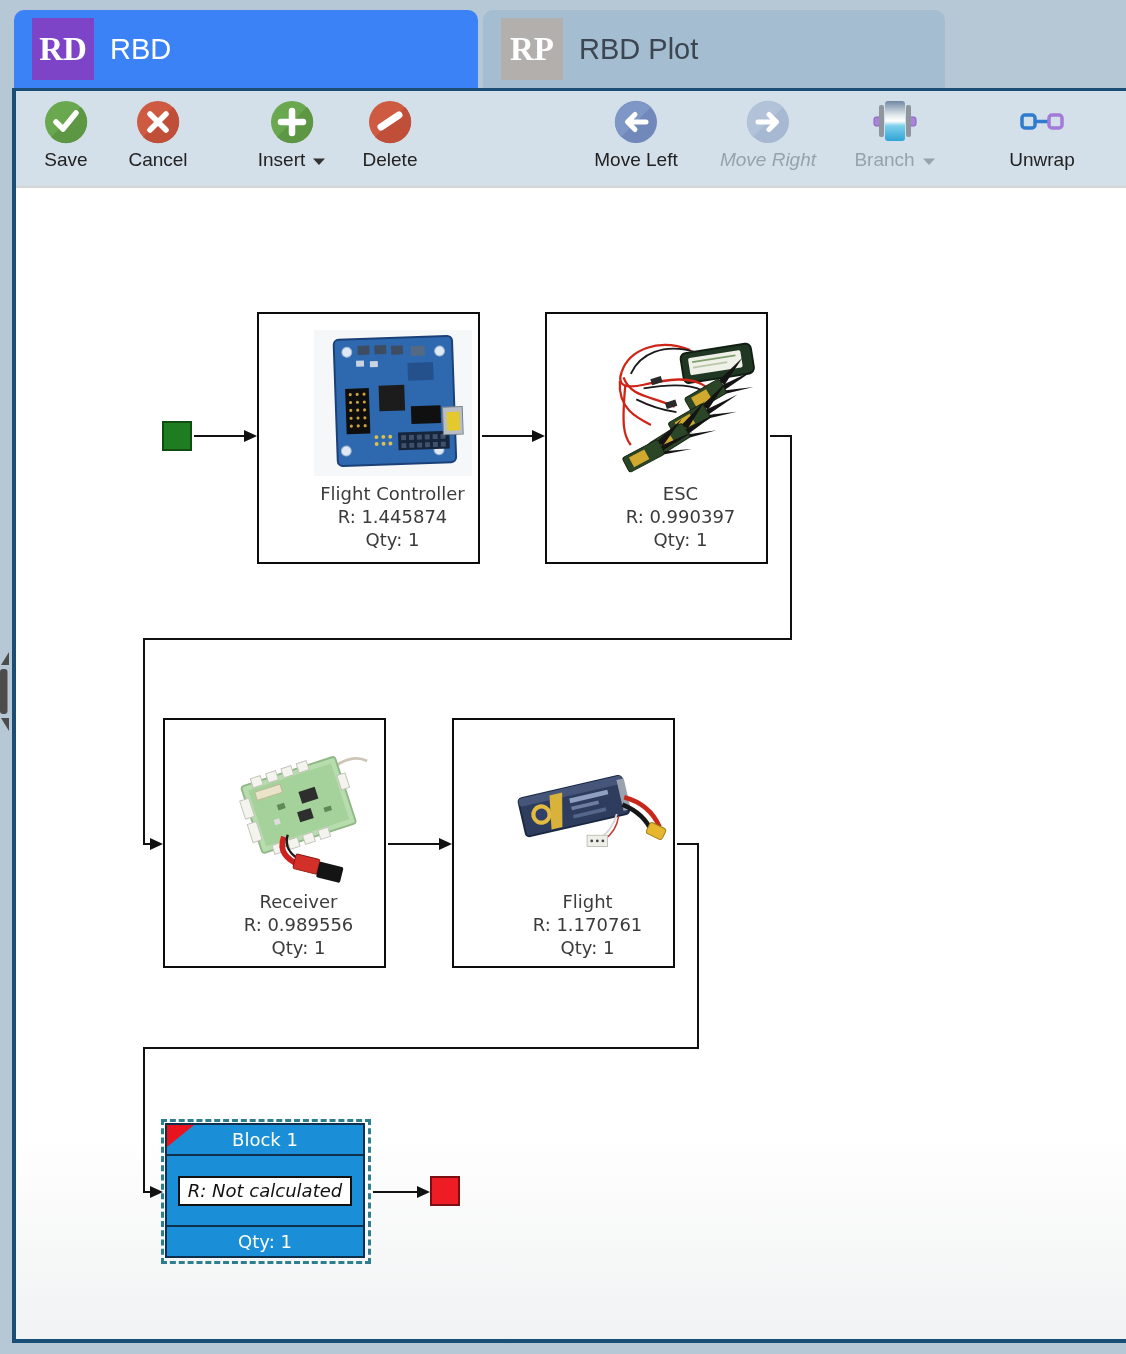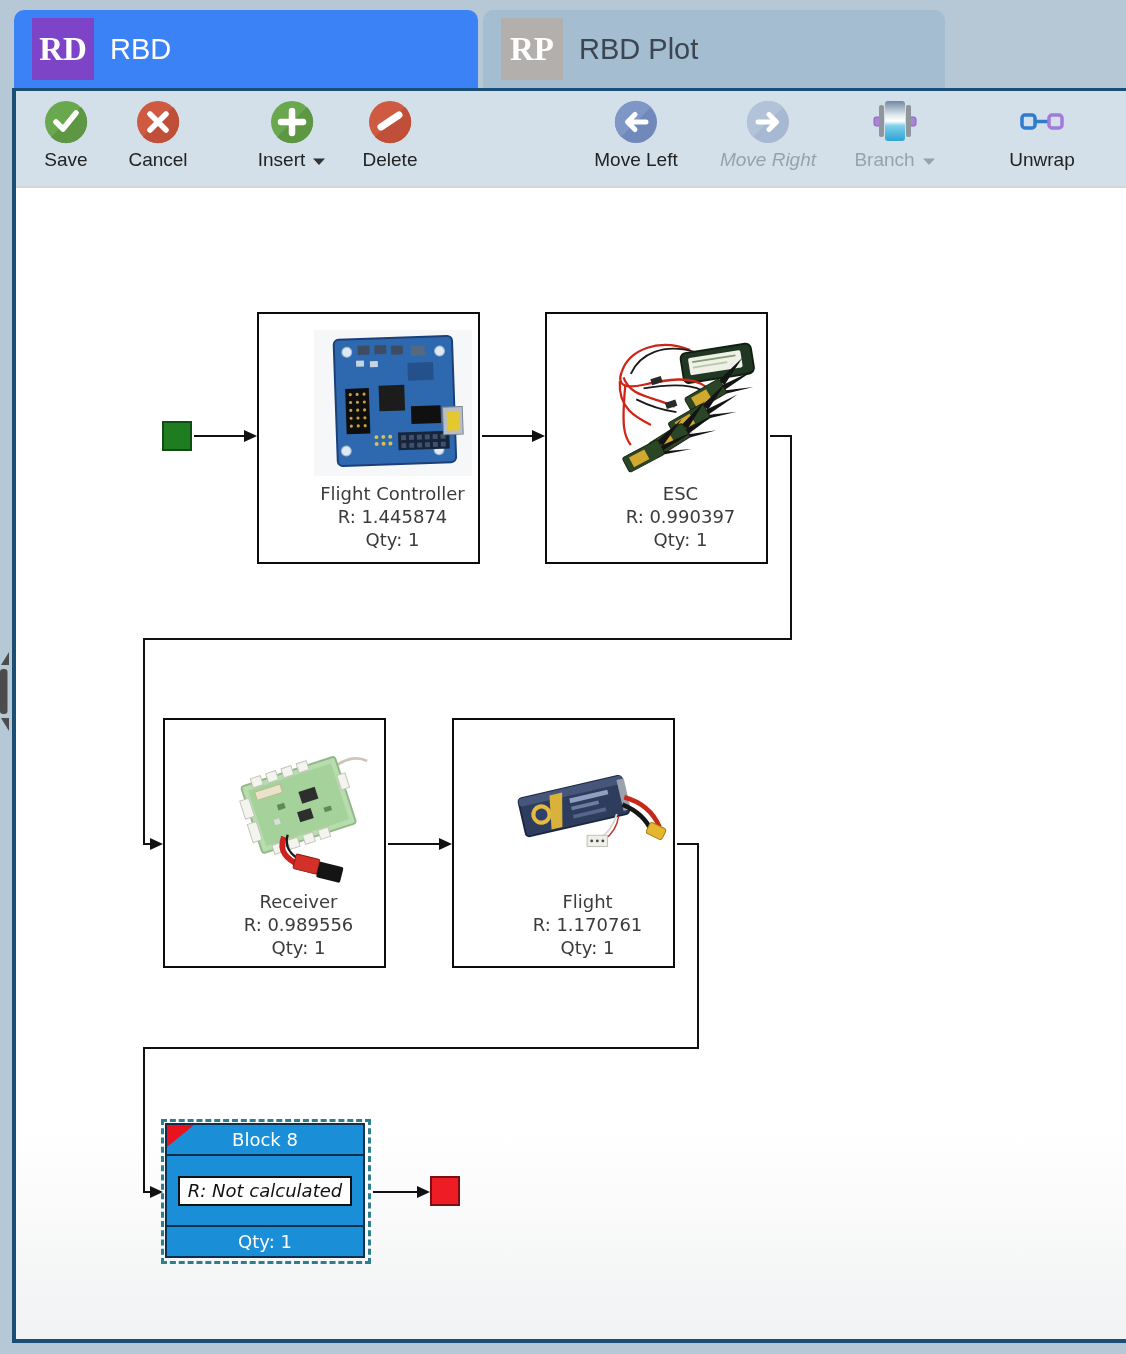--- a/index.html
+++ b/index.html
@@ -410,21 +410,21 @@
   <div class="hline" style="left:661px;top:655px;width:22px;"></div>
   <div class="vline" style="left:681px;top:655px;height:206px;"></div>
   <div class="hline" style="left:127px;top:859px;width:556px;"></div>
   <div class="vline" style="left:127px;top:859px;height:146px;"></div>
   <div class="hline" style="left:127px;top:1003px;width:8px;"></div>
   <div class="arrow-r" style="left:134px;top:998px;"></div>
 
   <div class="sel-wrap">
     <div class="sel-block">
       <div class="sel-corner"></div>
-      <div class="sel-head">Block 8</div>
+      <div class="sel-head">Block 1</div>
       <div class="sel-mid">
         <span class="sel-rbox">R: Not calculated</span>
       </div>
       <div class="sel-foot">Qty: 1</div>
     </div>
   </div>
 
   <div class="hline" style="left:357px;top:1003px;width:44px;"></div>
   <div class="arrow-r" style="left:401px;top:998px;"></div>
   <div class="node node-end" style="left:414px;top:988px;"></div>

